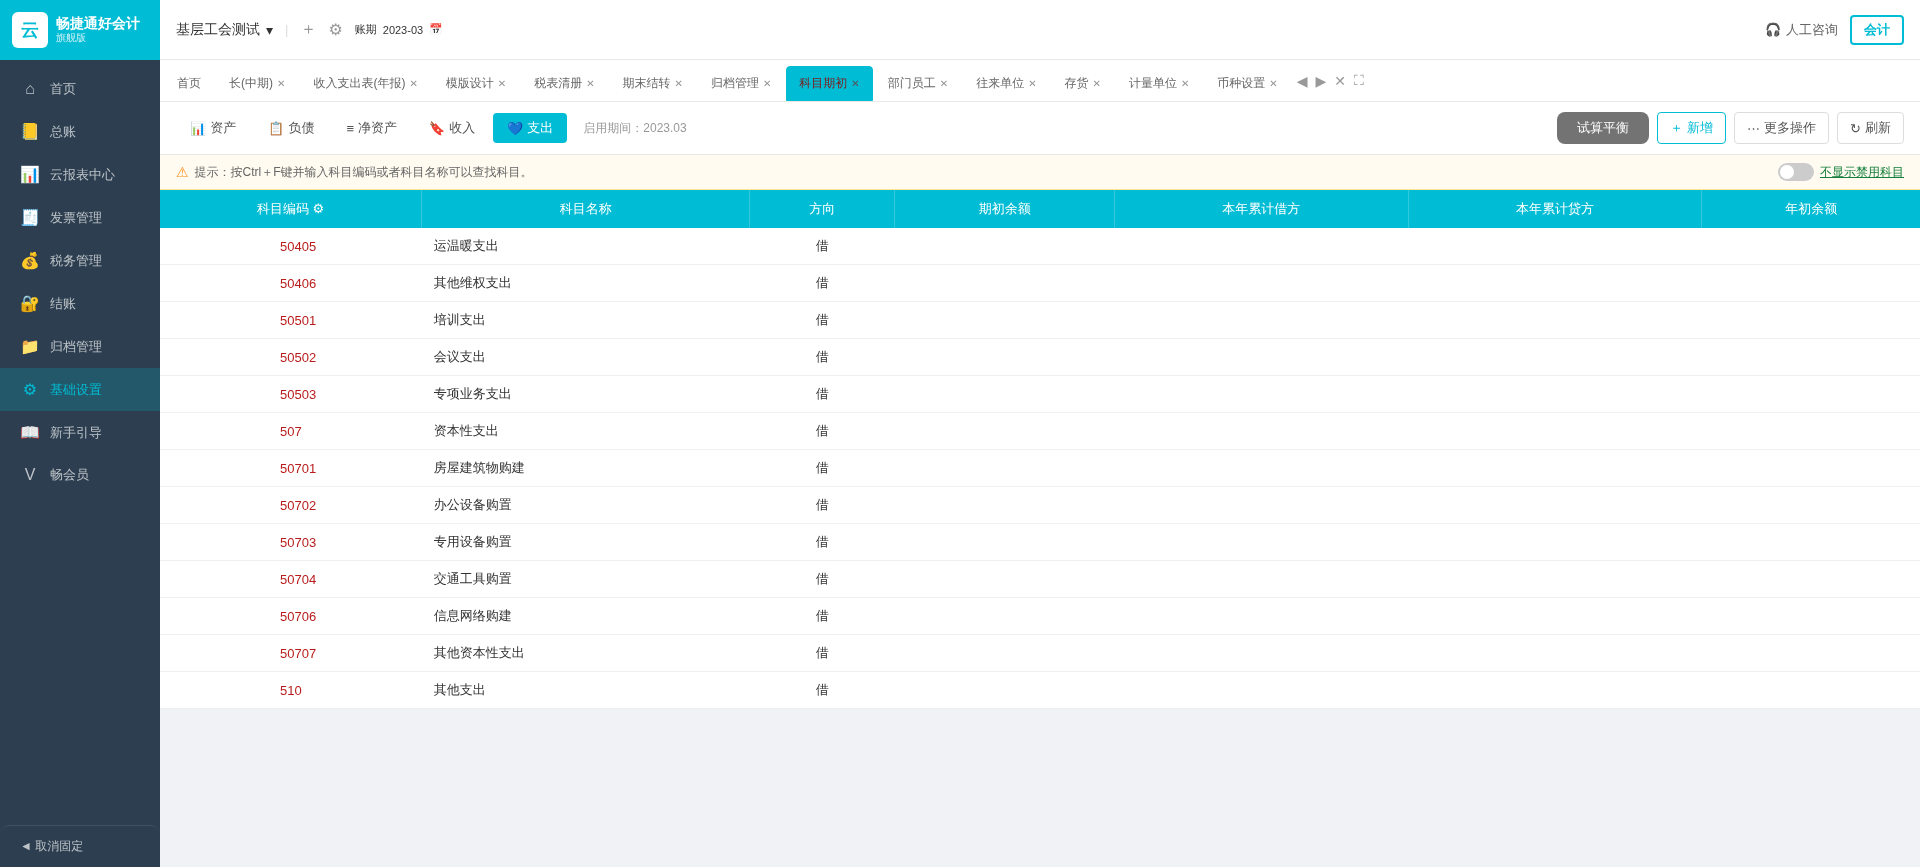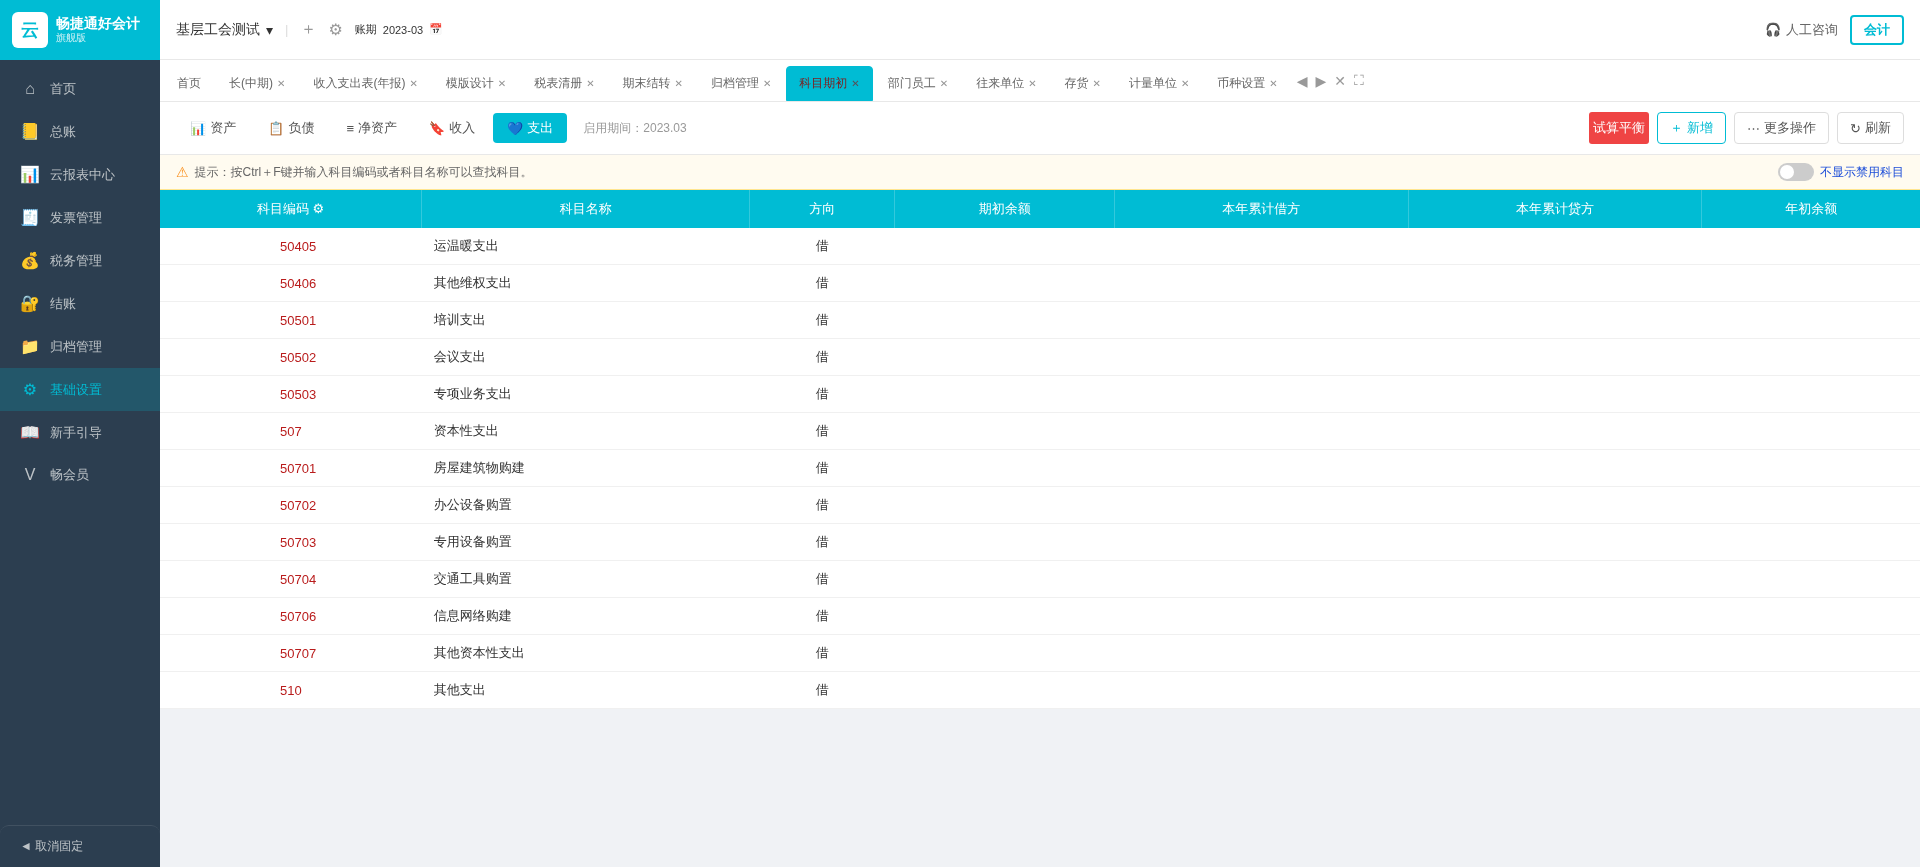--- a/index.html
+++ b/index.html
@@ -139,25 +139,25 @@
       padding: 6px 14px;
       border-radius: 4px;
       cursor: pointer;
       font-size: 13px;
       color: #555;
     }
     .cat-tab.active-blue { background: #00bcd4; color: white; }
     .period-label { color: #999; font-size: 12px; margin-left: 12px; }
     .header-actions { display: flex; align-items: center; gap: 8px; }
     .btn-balance {
-      background: #ef4444;
+      background: #737373;
       color: white;
       border: none;
-      padding: 7px 4px;
-      border-radius: 3px;
+      padding: 7px 20px;
+      border-radius: 8px;
       cursor: pointer;
       font-size: 13px;
     }
     .btn-add {
       color: #00bcd4;
       border: 1px solid #00bcd4;
       background: white;
       padding: 6px 12px;
       border-radius: 4px;
       cursor: pointer;
@@ -209,21 +209,21 @@
     }
     .toggle::after {
       content: '';
       position: absolute;
       width: 14px; height: 14px;
       background: white;
       border-radius: 50%;
       top: 2px; left: 2px;
       transition: left 0.2s;
     }
-    .toggle-label { font-size: 12px; color: #1d4ed8; }
+    .toggle-label { font-size: 12px; color: #15803d; text-decoration: underline; }
 
     
     .table-container {
       flex: 1;
       overflow: hidden;
       position: relative;
     }
     .table-wrapper {
       width: 100%;
       height: 100%;

